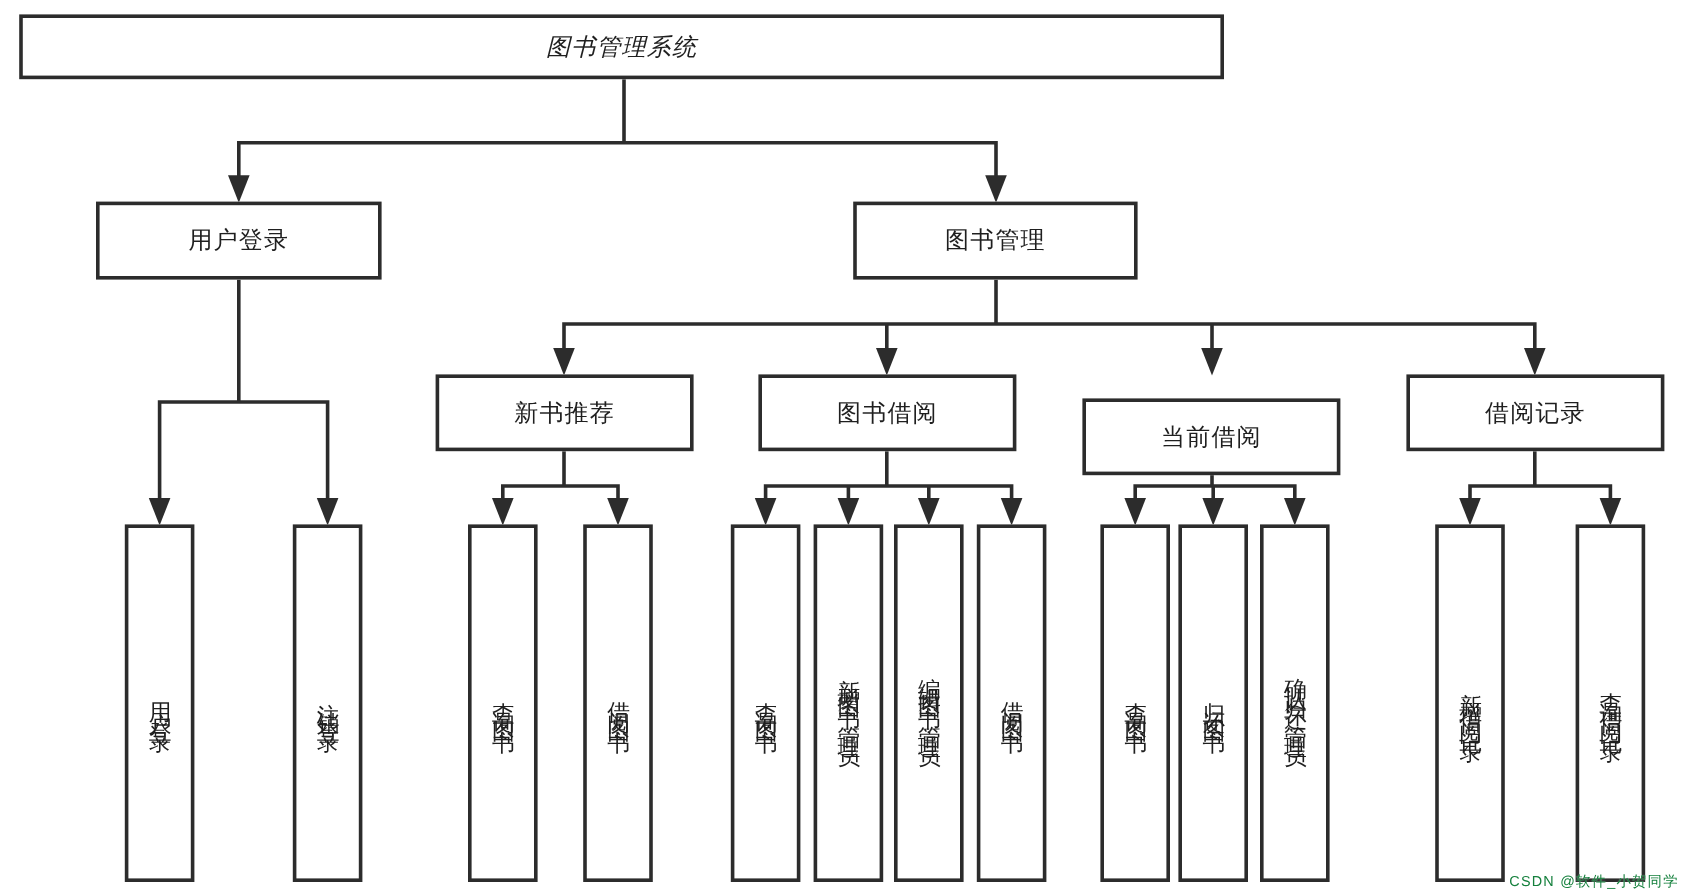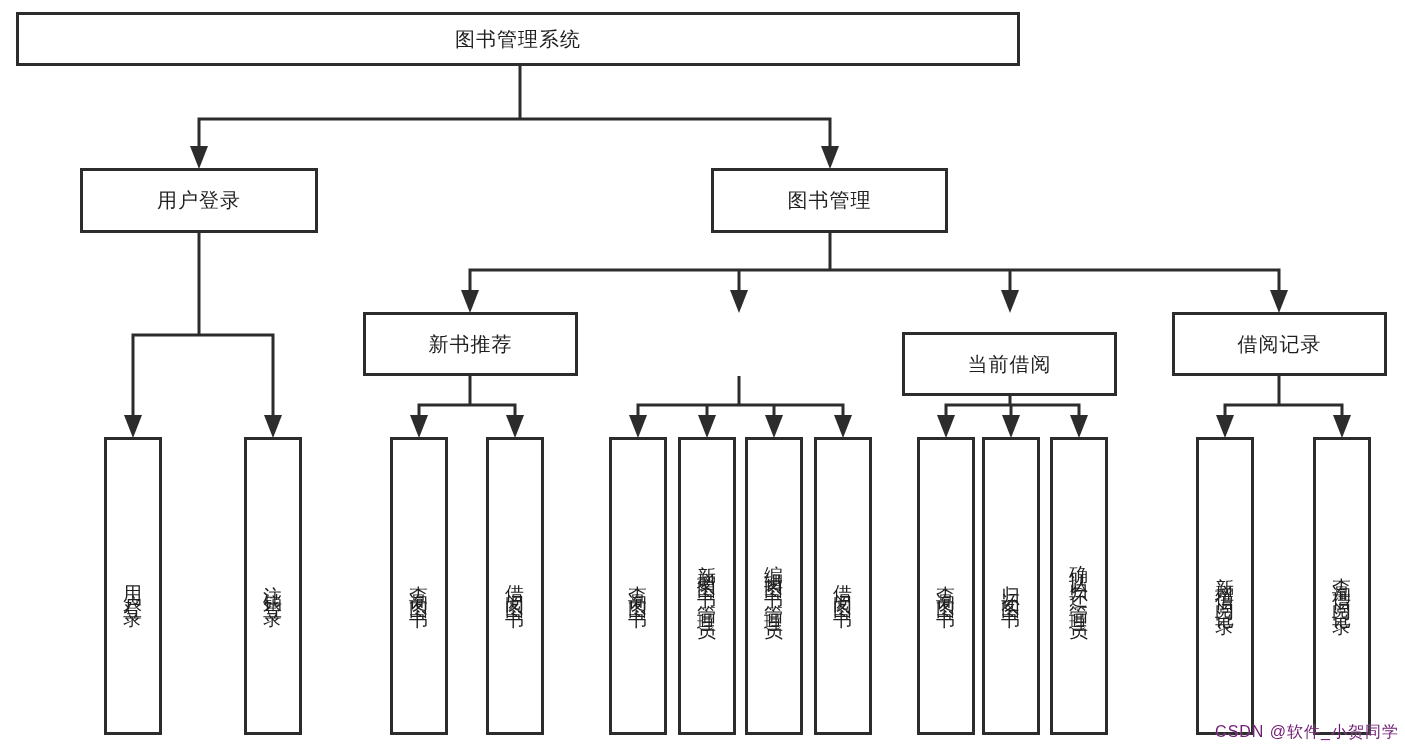--- a/index.html
+++ b/index.html
@@ -29,21 +29,21 @@
     display: flex;
     align-items: center;
     justify-content: center;
     color: #1f1f1f;
     z-index: 2;
   }
   .node.h {
     font-size: 20px;
     letter-spacing: 1px;
   }
-  .node.root  { left: 16px;  top: 12px;  width: 1004px; height: 54px; }
+  .node.root  { left: 16px;  top: 12px;  width: 1004px; height: 54px; font-style: italic; }
   .node.l2a   { left: 80px;  top: 168px; width: 238px;  height: 65px; }
   .node.l2b   { left: 711px; top: 168px; width: 237px;  height: 65px; }
   .node.l3    { top: 312px; width: 215px; height: 64px; }
   .node.l3.p1 { left: 363px; }
   .node.l3.p2 { left: 632px; }
   .node.l3.p3 { left: 902px; margin-top: 20px; }
   .node.l3.p4 { left: 1172px; }
   .node.leaf {
     top: 437px;
     width: 58px;
@@ -67,22 +67,22 @@
   .leaf.c8  { left: 814px; }
   .leaf.c9  { left: 917px; }
   .leaf.c10 { left: 982px; }
   .leaf.c11 { left: 1050px; }
   .leaf.c12 { left: 1196px; }
   .leaf.c13 { left: 1313px; }
   .watermark {
     position: absolute;
     right: 6px;
     bottom: 4px;
-    font-size: 16px;
-    color: #701a75;
+    font-size: 12px;
+    color: #15803d;
     letter-spacing: 1px;
     z-index: 3;
     text-shadow: 0 0 1px rgba(255,255,255,0.6);
   }
 </style>
 </head>
 <body>
 
 <div id="stage">
 
@@ -158,20 +158,23 @@
   <div class="node h l2a">
     <span>用户登录</span>
   </div>
   <div class="node h l3 p1">
     <span>新书推荐</span>
   </div>
 
   <div class="node h l2b">
     <span>图书管理</span>
   </div>
+  <div class="node h l3 p2">
+    <span>图书借阅</span>
+  </div>
   <div class="node h l3 p3">
     <span>当前借阅</span>
   </div>
   <div class="node h l3 p4">
     <span>借阅记录</span>
   </div>
 
   <div class="node leaf c1">
     <span>用户登录</span>
   </div>

